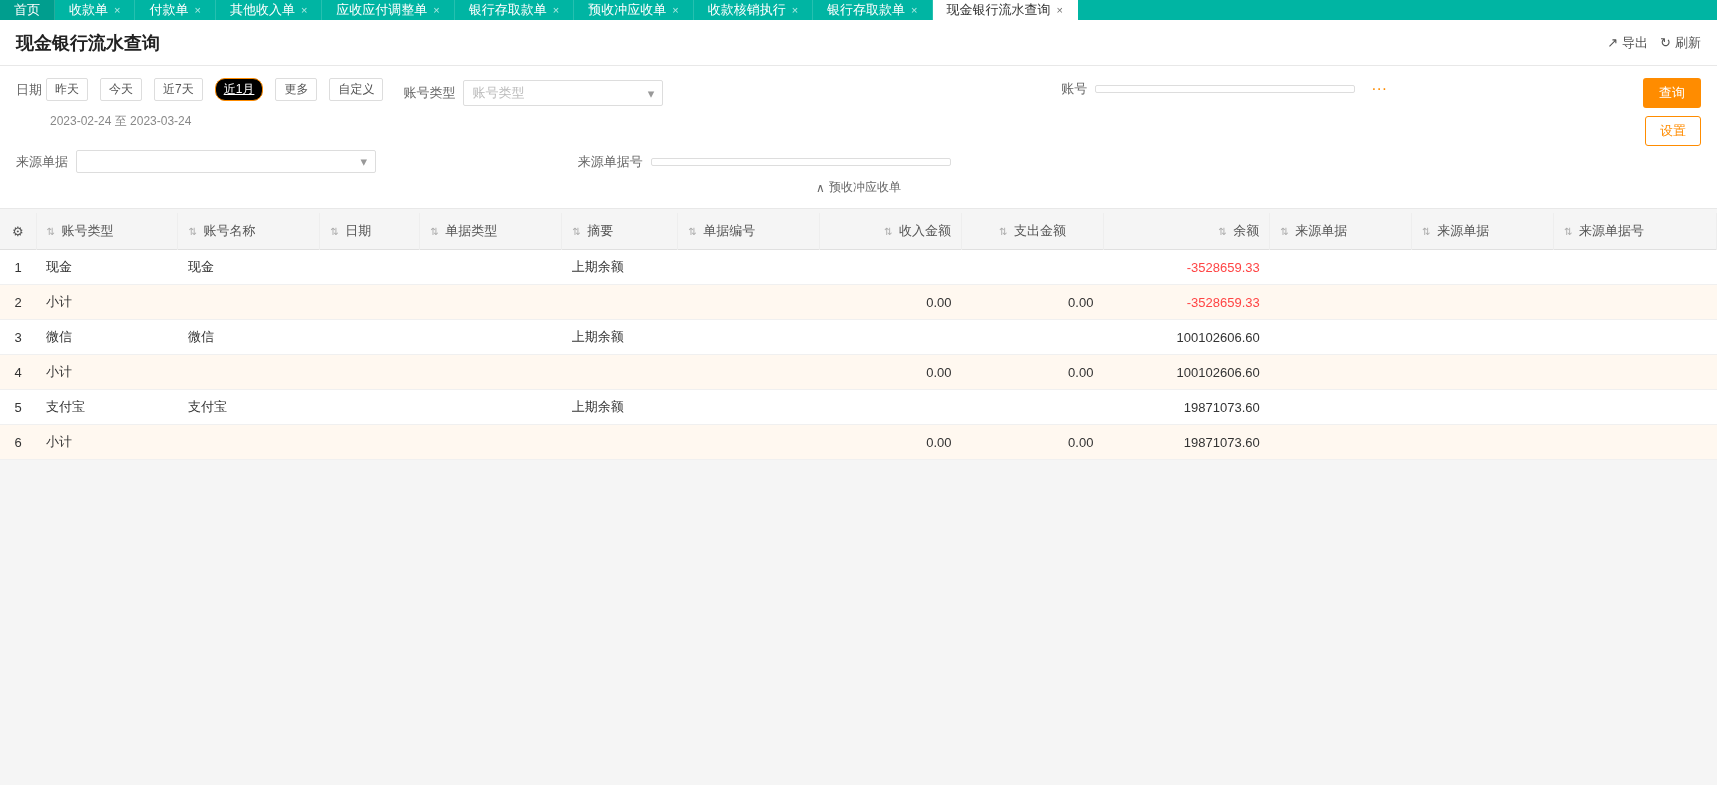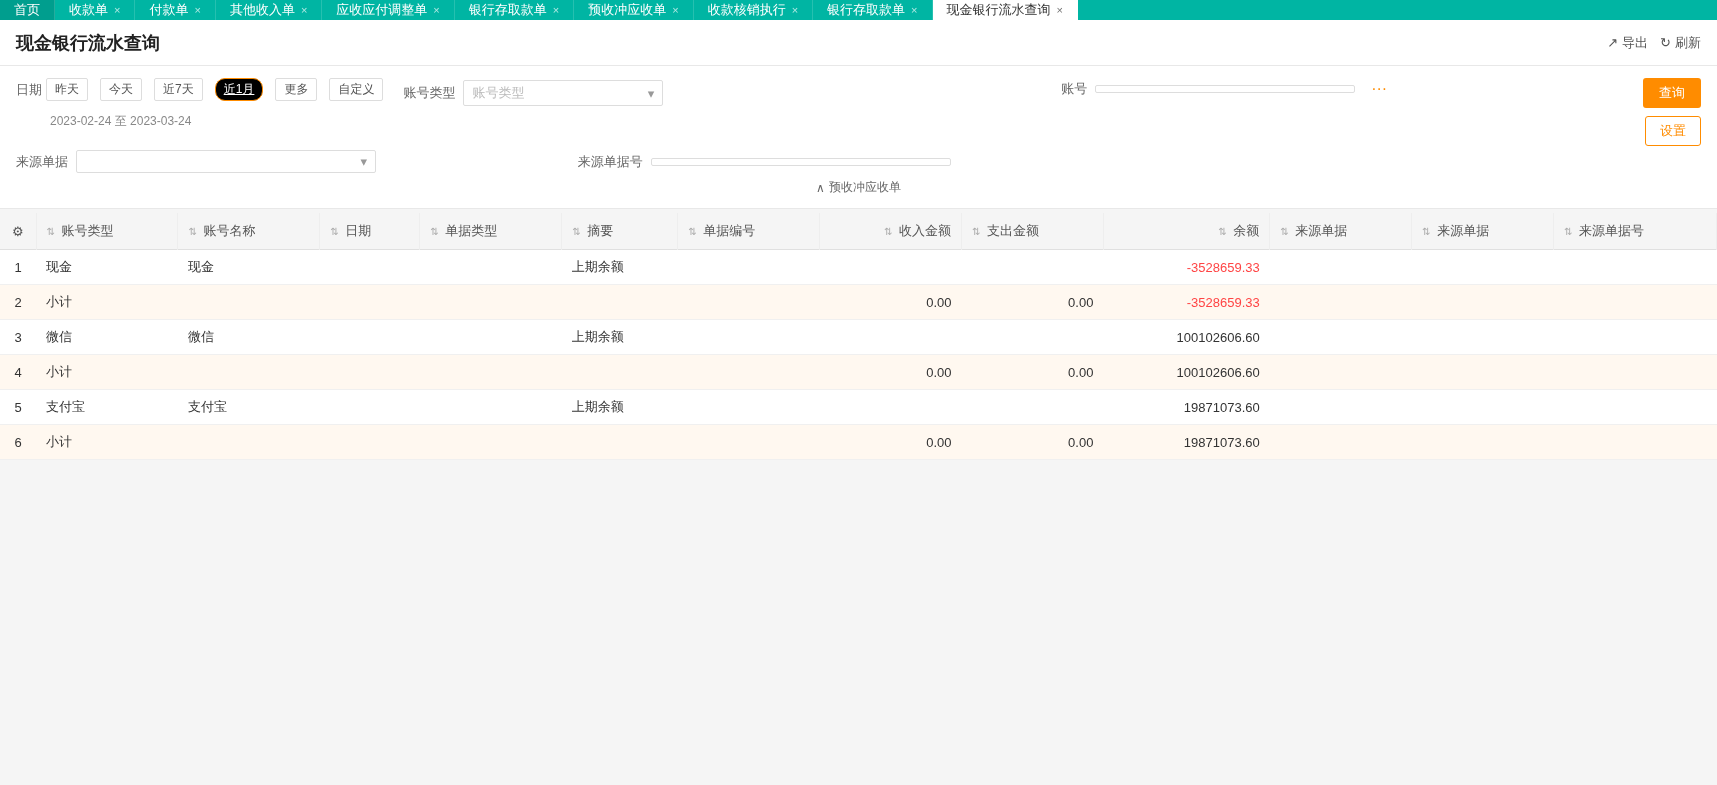--- a/index.html
+++ b/index.html
@@ -386,21 +386,21 @@
           <span>摘要</span>
         </th>
         <th>
           <span style="color:#aaa; font-size:10px; margin-right:3px;">⇅</span>
           <span>单据编号</span>
         </th>
         <th style="text-align:right;">
           <span style="color:#aaa; font-size:10px; margin-right:3px;">⇅</span>
           <span>收入金额</span>
         </th>
-        <th style="text-align:left;">
+        <th style="text-align:center;">
           <span style="color:#aaa; font-size:10px; margin-right:3px;">⇅</span>
           <span>支出金额</span>
         </th>
         <th style="text-align:right;">
           <span style="color:#aaa; font-size:10px; margin-right:3px;">⇅</span>
           <span>余额</span>
         </th>
         <th>
           <span style="color:#aaa; font-size:10px; margin-right:3px;">⇅</span>
           <span>来源单据</span>

